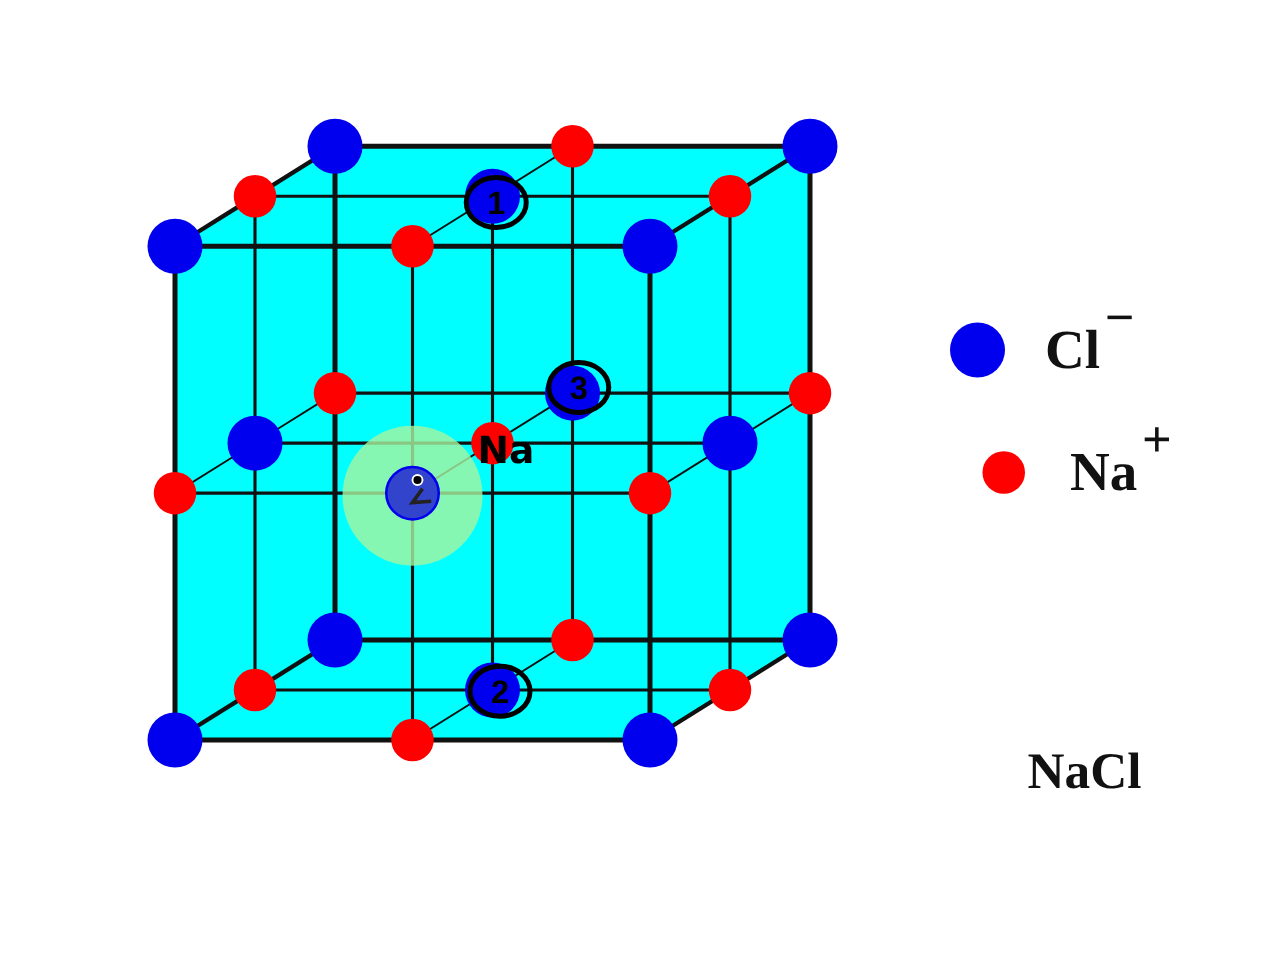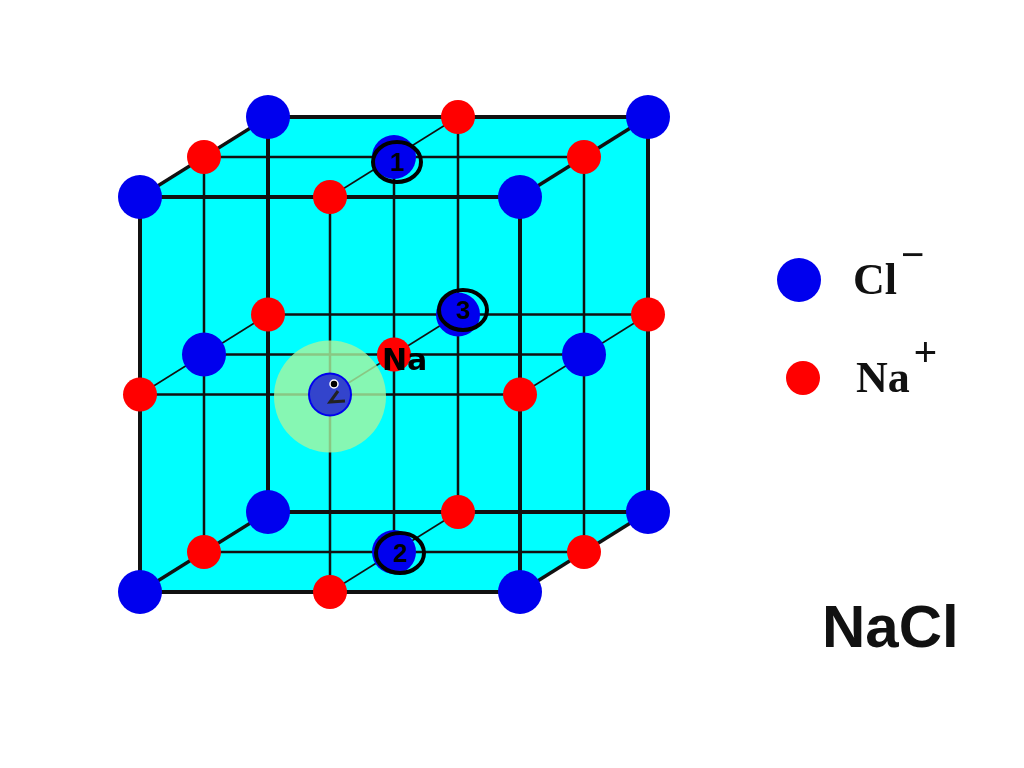--- a/index.html
+++ b/index.html
@@ -2,21 +2,21 @@
 <html><head>
 <meta charset="utf-8">
 <style>
   html, body { margin:0; padding:0; background:#ffffff; }
   body { width:1024px; height:768px; position:relative; overflow:hidden; font-family:"Liberation Serif", serif; }
   #diagram { position:absolute; left:0; top:0; }
   .legend-row { position:absolute; display:flex; align-items:center; }
   .legend-dot { border-radius:50%; }
   .legend-label { font-family:"Liberation Serif", serif; font-weight:bold; color:#111; font-size:44px; position:relative; }
   .legend-sup { position:absolute; top:-22px; left:100%; margin-left:4px; font-size:40px; font-weight:normal; font-family:"Liberation Sans", sans-serif; }
-  #compound-label { position:absolute; left:822px; top:592px; font-family:Liberation Sans, sans-serif; font-weight:bold; font-size:60px; color:#111; }
+  #compound-label { position:absolute; left:822px; top:592px; font-family:Liberation Serif, serif; font-weight:bold; font-size:41px; color:#111; }
 </style>
 </head>
 <body>
 
 <svg id="diagram" width="1024" height="768" viewBox="0 0 1024 768" xmlns="http://www.w3.org/2000/svg">
   <g id="lattice-fill">
       <polygon points="140,197 268,117 648,117 648,512 520,592 140,592" fill="#00ffff"></polygon>
     </g>
   <g id="lattice-lines">
       <line x1="140" y1="197" x2="520" y2="197" stroke="#111111" stroke-width="4"></line>
@@ -86,21 +86,21 @@
       <ellipse cx="400" cy="553" rx="24" ry="20" fill="none" stroke="#000" stroke-width="4"></ellipse>
       <text x="400" y="562" text-anchor="middle" font-size="26" font-weight="bold" fill="#000" font-family="Liberation Sans, sans-serif">2</text>
       <ellipse cx="463" cy="310" rx="24" ry="20" fill="none" stroke="#000" stroke-width="4"></ellipse>
       <text x="463" y="319" text-anchor="middle" font-size="26" font-weight="bold" fill="#000" font-family="Liberation Sans, sans-serif">3</text>
       <text x="382" y="370" font-size="30" font-weight="bold" fill="#000" font-family="DejaVu Sans, sans-serif">Na</text>
       <path d="M 338 391 L 330 402 L 345 401" fill="none" stroke="#222" stroke-width="3"></path>
       <circle cx="334" cy="384" r="4" fill="#000" stroke="#fff" stroke-width="1.5"></circle>
     </g>
 </svg>
 
-<div class="legend-row" style="left:777px; top:254px;">
+<div class="legend-row" style="left:760px; top:254px;">
   <div class="legend-dot" style="width:44px;height:44px;background:#0000ee;"></div>
   <div style="width:32px"></div>
   <span class="legend-label">
     <span>Cl</span><span class="legend-sup">−</span>
   </span>
 </div>
 
 <div class="legend-row" style="left:786px; top:352px;">
   <div class="legend-dot" style="width:34px;height:34px;background:#ff0000;"></div>
   <div style="width:36px"></div>

